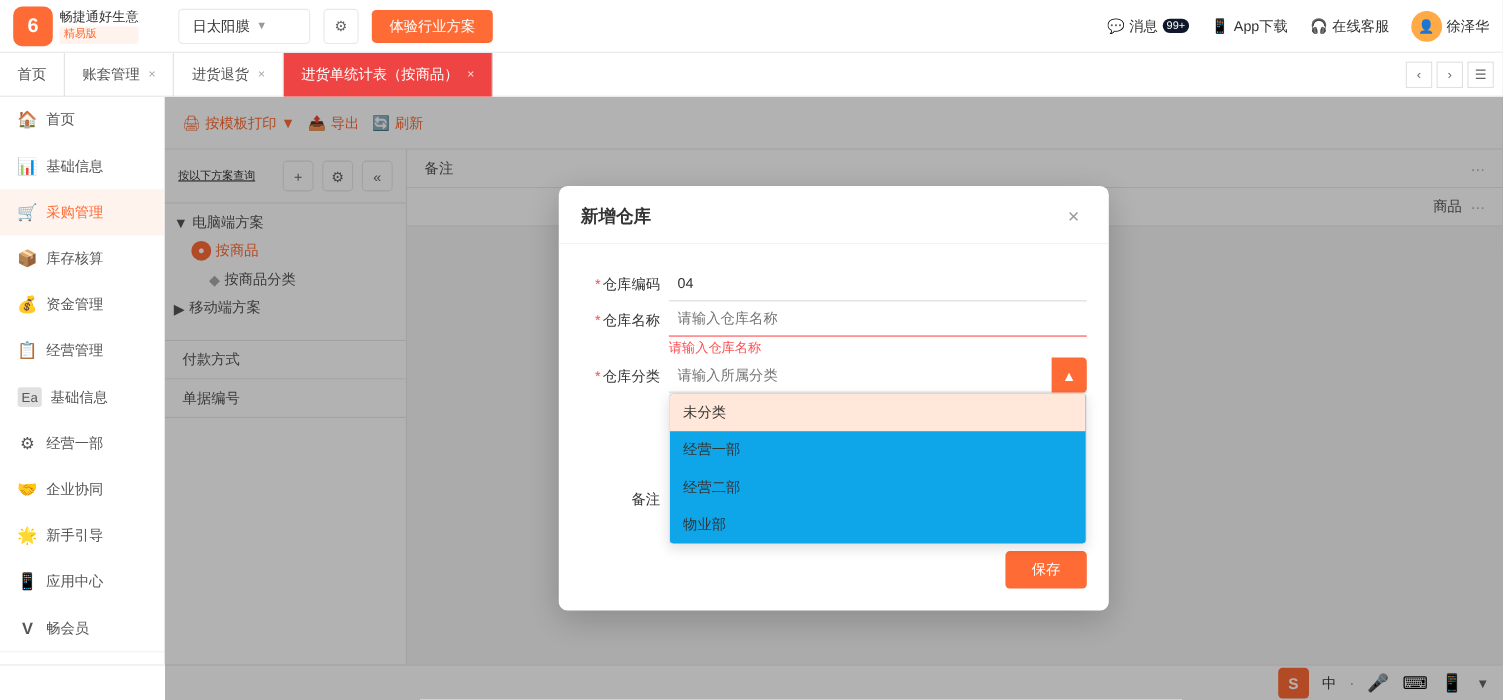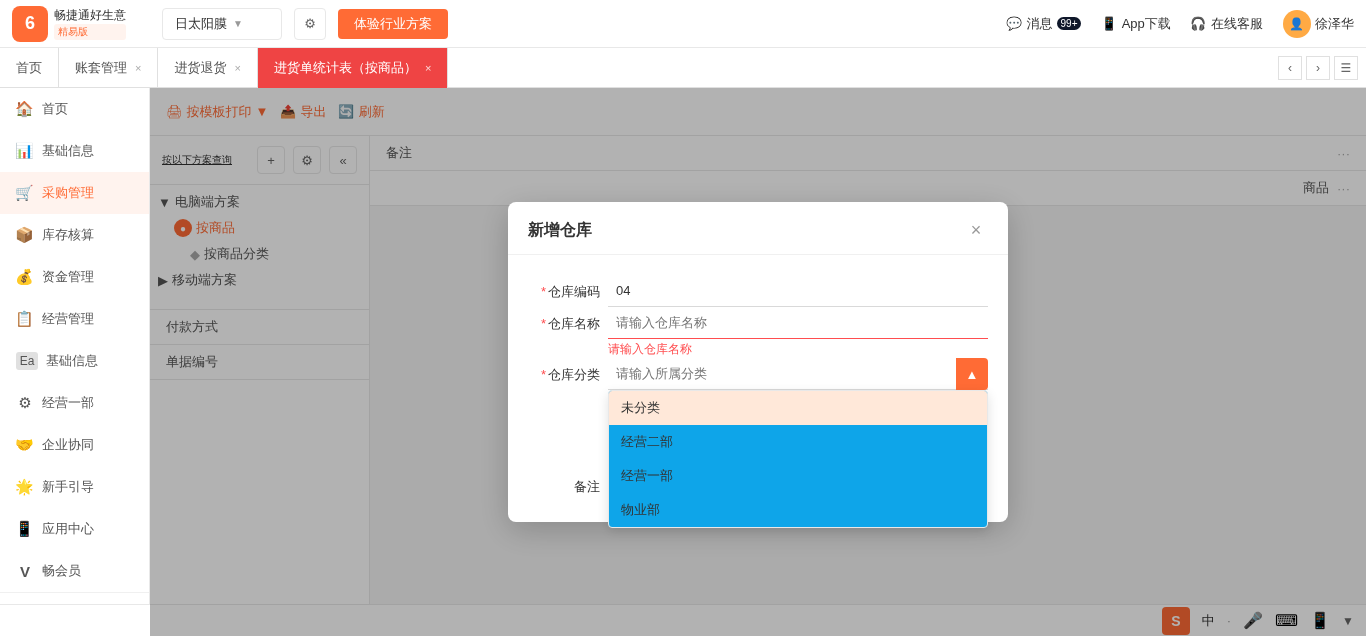--- a/index.html
+++ b/index.html
@@ -712,34 +712,37 @@
           </div>
 
           <div class="form-row" style="position:relative;">
             <div class="form-label required">仓库分类</div>
             <div class="form-control-wrap category-input-wrap">
               <input type="text" class="category-input" placeholder="请输入所属分类" style="">
               <div class="category-toggle">▲</div>
               
               <div class="dropdown-list">
                 <div class="dropdown-item highlighted">未分类</div>
+                <div class="dropdown-item">经营一部</div>
                 <div class="dropdown-item">经营二部</div>
-                <div class="dropdown-item">经营一部</div>
                 <div class="dropdown-item">物业部</div>
               </div>
             </div>
           </div>
 
           <div class="form-row" style="margin-top:80px;">
             <div class="form-label">备注</div>
             <div class="form-control-wrap">
               <input type="text" class="form-input" style="">
             </div>
           </div>
 
+        </div>
+        <div class="modal-footer">
+          <button class="btn-save">保存</button>
         </div>
       </div>
     </div>
   </div>
 </div>
 
 <div class="bottom-status">
   <div class="s-logo">S</div>
   <span style="font-size:13px;color:#333;">中</span>
   <span style="color:#999;">·</span>

